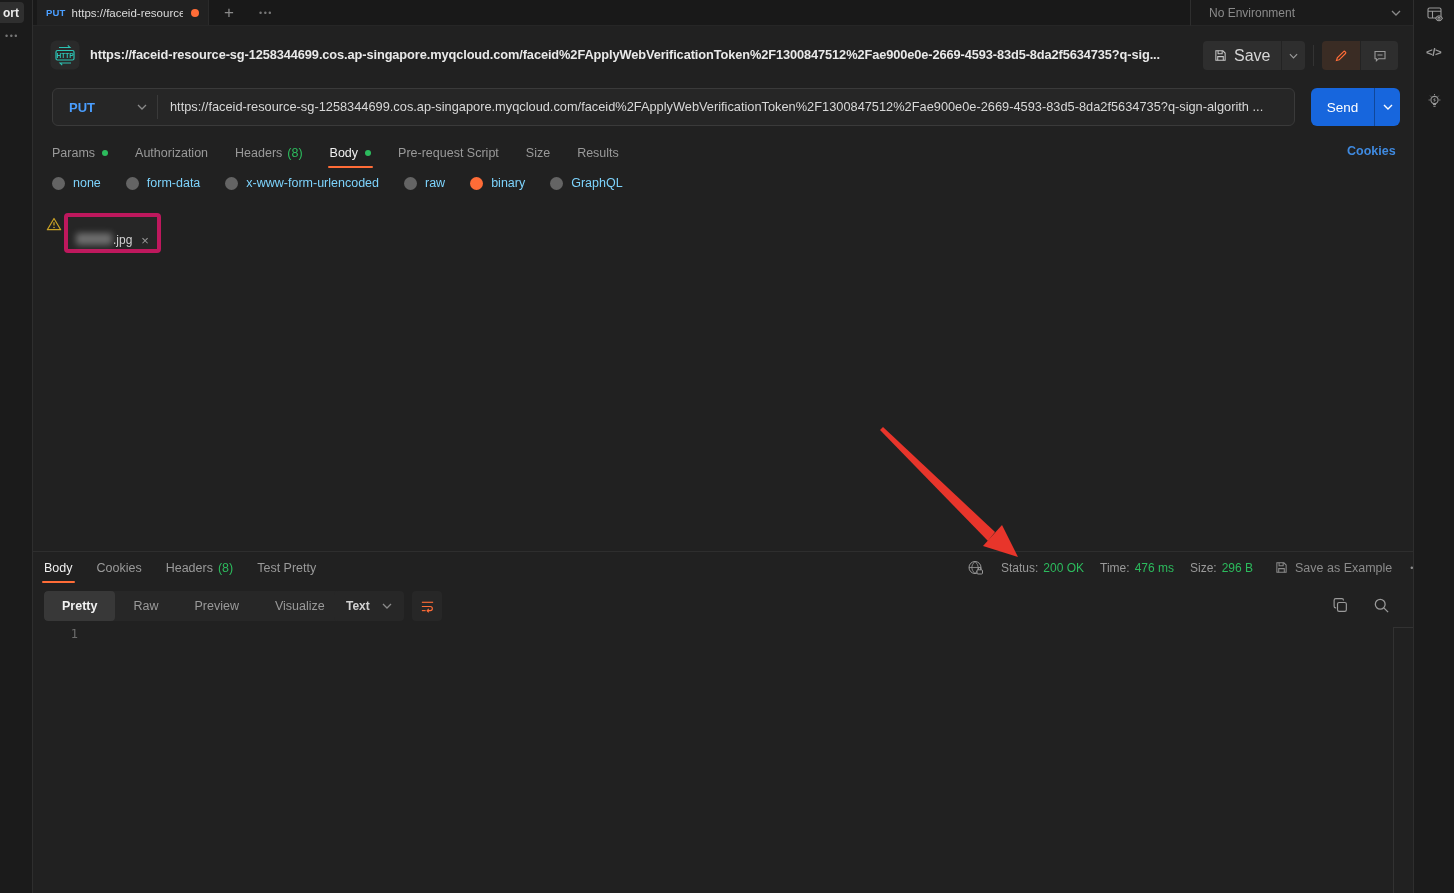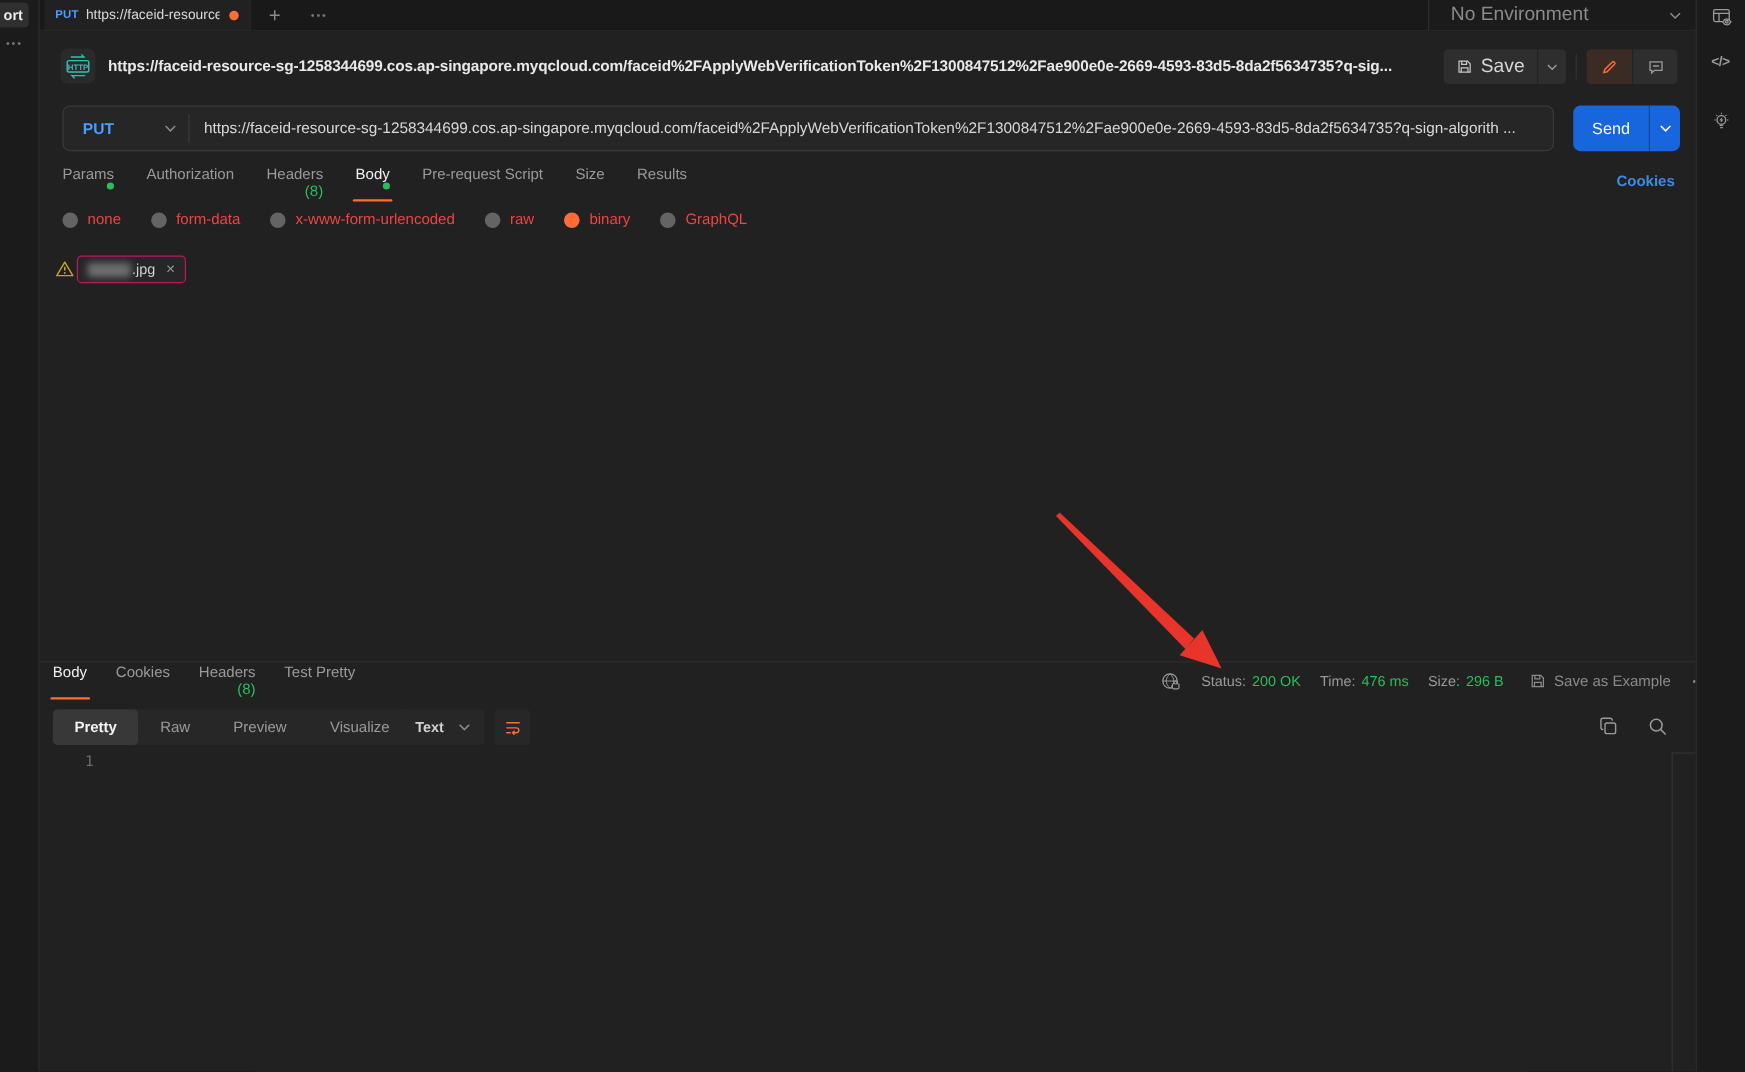--- a/index.html
+++ b/index.html
@@ -13,21 +13,21 @@
 
   
   .tabbar { position:absolute; left:33px; top:0; width:1157px; height:26px; background:#191919; border-bottom:1px solid #262626; display:flex; align-items:stretch; }
   .req-tab { margin-left:4px; width:172px; background:#212121; display:flex; align-items:center; padding:0 9px; border-right:1px solid #2a2a2a; }
   .req-tab .tmethod { color:#4a9eff; font-size:9.5px; font-weight:700; margin-right:6px; letter-spacing:.2px; }
   .req-tab .ttitle { color:#dcdcdc; font-size:11.5px; white-space:nowrap; overflow:hidden; max-width:118px; }
   .unsaved-dot { width:8px; height:8px; border-radius:50%; background:#ff6c37; margin-left:8px; flex:none; }
   .tab-plus { width:40px; display:flex; align-items:center; justify-content:center; color:#8a8a8a; font-size:17px; font-weight:400; }
   .tab-more { display:flex; align-items:center; color:#767676; font-size:9px; letter-spacing:1.5px; padding:0 10px; }
   .env-area { position:absolute; left:1190px; top:0; width:223px; height:26px; background:#1b1b1b; border-left:1px solid #2e2e2e; border-bottom:1px solid #262626; display:flex; align-items:center; padding:0 12px 0 18px; }
-  .env-label { color:#8a8a8a; font-size:16px; }
+  .env-label { color:#8a8a8a; font-size:12px; }
   .env-area svg { margin-left:auto; }
 
   
   .right-rail { position:absolute; left:1413px; top:0; width:41px; height:893px; background:#1b1b1b; border-left:1px solid #2e2e2e; z-index:5; }
   .rr-icon { position:absolute; left:12px; }
   .code-icon { top:46px; color:#9a9a9a; font-size:11.5px; font-weight:700; letter-spacing:-.5px; }
 
   
   .http-badge { position:absolute; left:50px; top:40px; }
   .req-title { position:absolute; left:90px; top:47px; width:1105px; color:#e9e9e9; font-size:12.8px; font-weight:700; letter-spacing:-.1px; white-space:nowrap; overflow:hidden; }
@@ -45,36 +45,36 @@
   .method-dd .mlabel { color:#4a9eff; font-weight:700; font-size:13px; }
   .method-dd svg { margin-left:auto; }
   .url-divider { width:1px; background:#3a3a3a; margin:6px 0; }
   .url-input { flex:1; color:#d8d8d8; font-size:12.8px; line-height:36px; padding:0 12px; white-space:nowrap; overflow:hidden; }
   .send-group { position:absolute; left:1311px; top:88px; width:89px; height:38px; border-radius:6px; overflow:hidden; display:flex; background:#1766dd; }
   .send-main { flex:1; display:flex; align-items:center; justify-content:center; color:#fff; font-size:13.5px; font-weight:400; }
   .send-caret { width:26px; display:flex; align-items:center; justify-content:center; border-left:1px solid rgba(0,0,0,.3); }
 
   
   .req-tabs { position:absolute; left:52px; top:138px; height:30px; display:flex; gap:27px; align-items:center; }
-  .rtab { position:relative; height:30px; display:flex; align-items:flex-end; color:#9a9a9a; font-size:12.5px; cursor:default;flex-direction:column; }
+  .rtab { position:relative; height:30px; display:flex; align-items:center; color:#9a9a9a; font-size:12.5px; cursor:default; }
   .rtab.active { color:#f0f0f0; }
   .rtab.active::after { content:""; position:absolute; left:-2px; right:-2px; bottom:0; height:2px; background:#ff6c37; border-radius:1px; }
   .gdot { width:6px; height:6px; border-radius:50%; background:#2cbb5d; display:inline-block; margin-left:7px; }
   .gcount { color:#2cbb5d; margin-left:5px; }
   .cookies-link { position:absolute; left:1347px; top:144px; color:#3f8ae0; font-size:12.5px; font-weight:700; }
 
   
   .modes { position:absolute; left:52px; top:176px; display:flex; gap:25px; align-items:center; }
-  .mode { display:flex; align-items:center; gap:8px; color:#ef4444; font-size:12.5px; }
+  .mode { display:flex; align-items:center; gap:8px; color:#7dd3fc; font-size:12.5px; }
   .radio { width:13px; height:13px; border-radius:50%; background:#646464; }
   .mode.selected .radio { background:#ff6c37; }
 
   
   .warning-icon { position:absolute; left:46px; top:217px; }
-  .file-chip { position:absolute; left:64px; top:213px; height:23px; border:1px solid #be185d; border-radius:4px; background:#262626; display:flex; align-items:flex-end; padding:4px 8px; }
+  .file-chip { position:absolute; left:64px; top:213px; height:23px; border:4px solid #be185d; border-radius:4px; background:#262626; display:flex; align-items:flex-start; padding:16px 8px; }
   .blur-name { width:36px; height:12px; background:#a8a8a8; opacity:.55; border-radius:2px; filter:blur(3px); margin-right:1px; }
   .chip-ext { color:#d2d2d2; font-size:12px; }
   .chip-close { color:#9a9a9a; font-size:13px; margin-left:9px; }
 
   
   .resp-sep { position:absolute; left:33px; top:551px; width:1380px; height:1px; background:#2e2e2e; }
   .resp-tabs { position:absolute; left:44px; top:552px; height:31px; display:flex; gap:24px; align-items:center; }
   .resp-meta { position:absolute; left:966px; top:552px; height:31px; display:flex; align-items:center; }
   .meta-grp { display:flex; align-items:center; margin-left:16px; font-size:12px; }
   .meta-label { color:#9a9a9a; }

